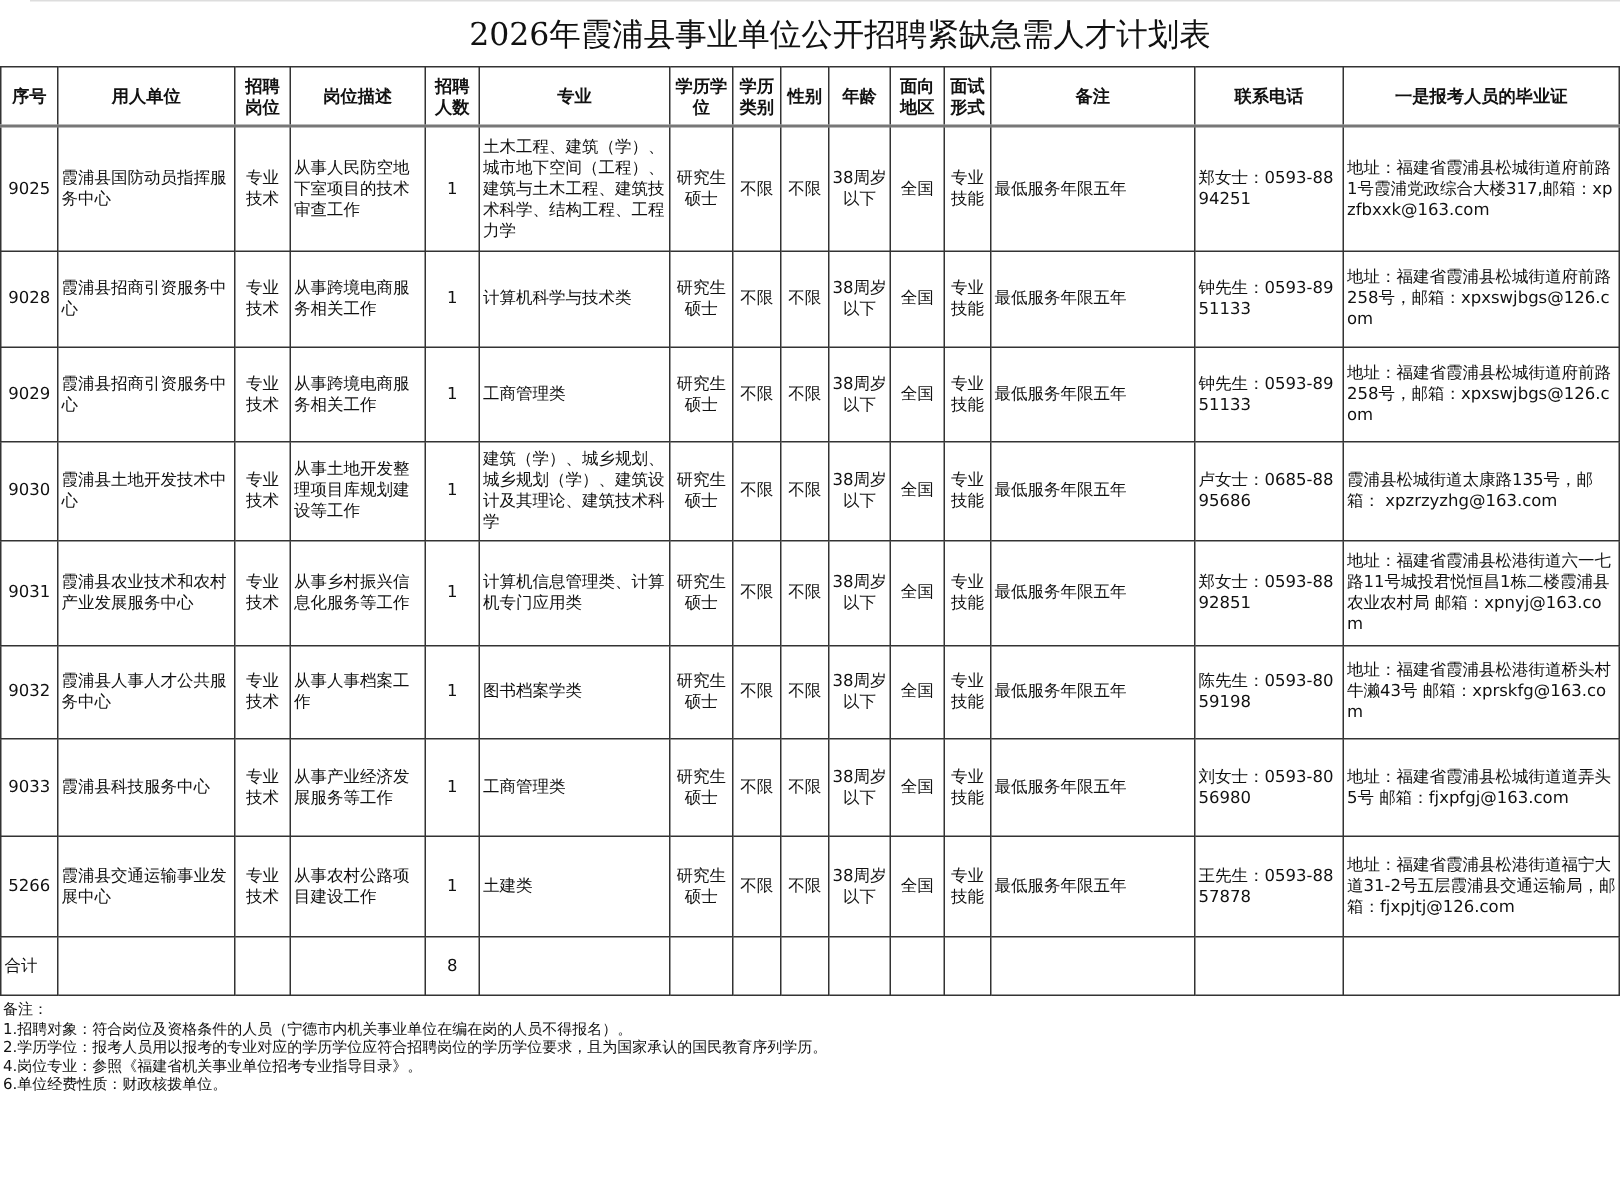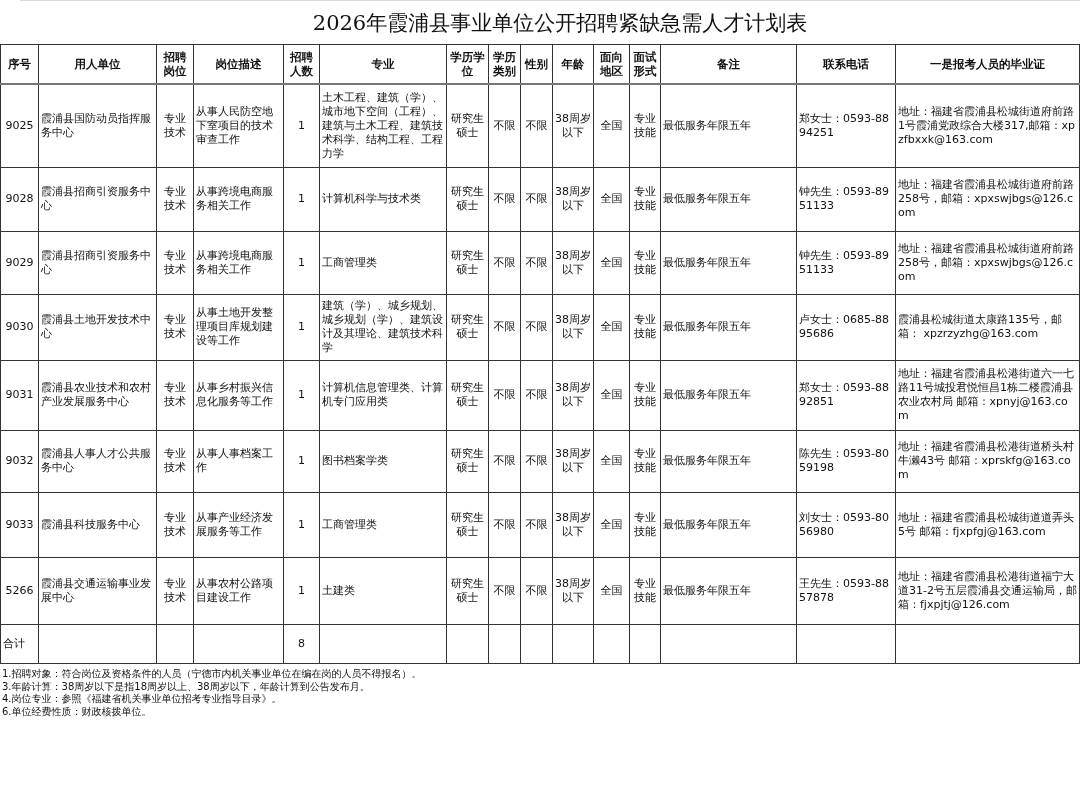--- a/index.html
+++ b/index.html
@@ -210,17 +210,18 @@
       <td></td>
       <td></td>
       <td></td>
       <td></td>
       <td></td>
     </tr>
   </tbody>
 </table>
 
 <div class="notes">
+  <div>备注：</div>
   <div>1.招聘对象：符合岗位及资格条件的人员（宁德市内机关事业单位在编在岗的人员不得报名）。</div>
-  <div>3.年龄计算：38周岁以下是指18周岁以上、38周岁以下，年龄计算到公告发布月。</div>
+  <div>2.学历学位：报考人员用以报考的专业对应的学历学位应符合招聘岗位的学历学位要求，且为国家承认的国民教育序列学历。</div>
   <div>4.岗位专业：参照《福建省机关事业单位招考专业指导目录》。</div>
   <div>6.单位经费性质：财政核拨单位。</div>
 </div>
 
 </body></html>

